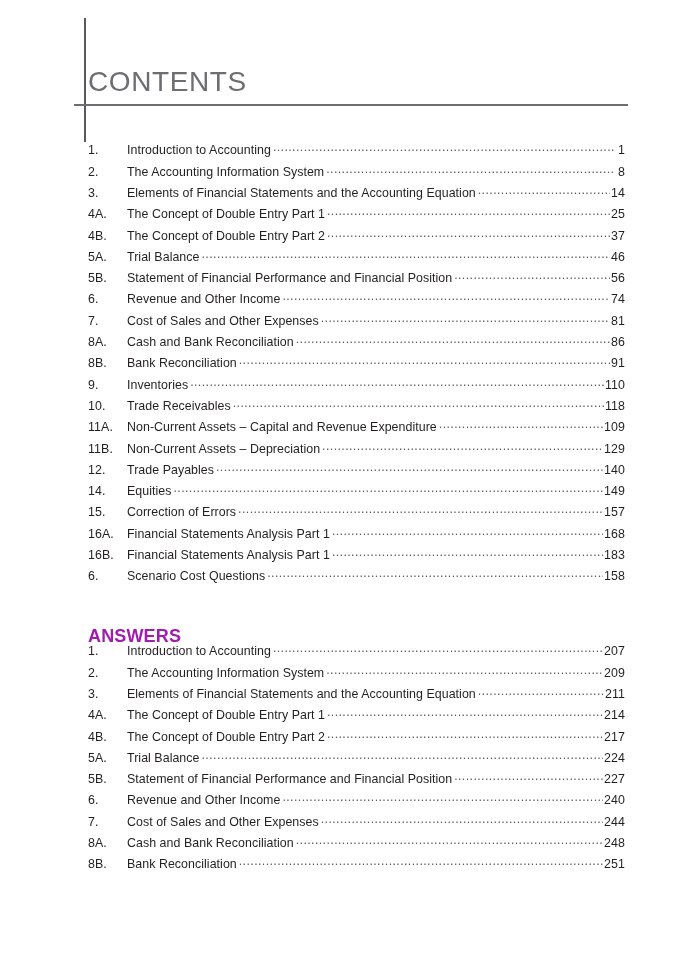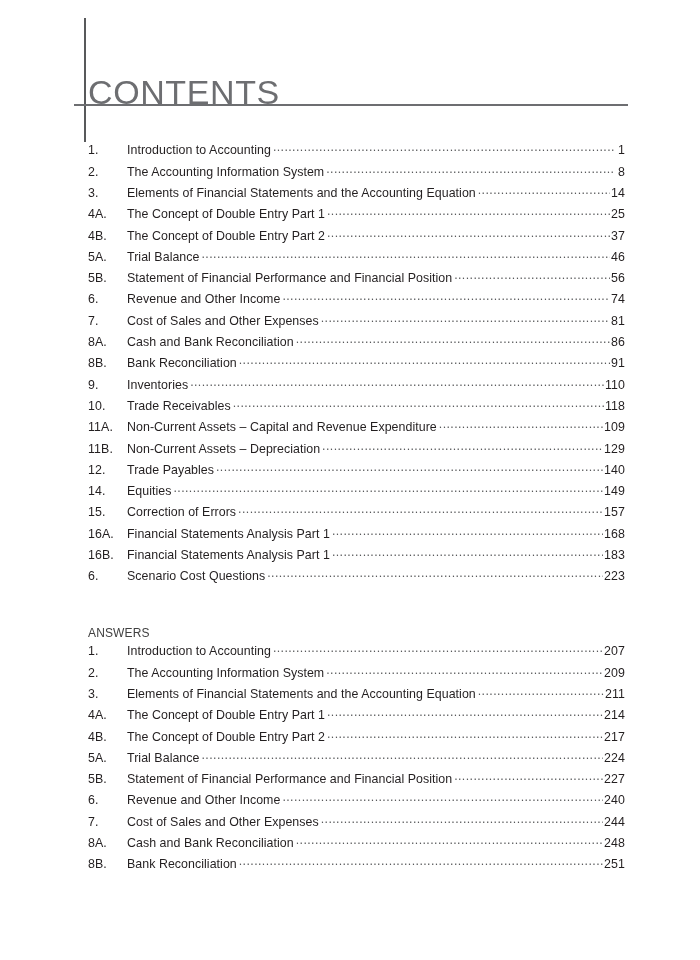--- a/index.html
+++ b/index.html
@@ -37,44 +37,44 @@
     top: 104px;
     width: 554px;
     height: 2px;
     background: #6d6e71;
   }
 
   
   .title {
     position: absolute;
     left: 88px;
-    top: 72px;
-    font-size: 34px;
+    top: 62px;
+    font-size: 28px;
     line-height: 40px;
     font-weight: 400;
     letter-spacing: 0.6px;
     color: #6d6e71;
     white-space: nowrap;
     text-align: center;
   }
 
   
   .toc {
     position: absolute;
     left: 88px;
     width: 537px;
   }
   .toc-main { top: 142px; }
   .toc-answers { top: 643px; }
 
   .section-head {
-    font-size: 12px;
-    font-weight: normal;
+    font-size: 18px;
+    font-weight: bold;
     letter-spacing: 0.15px;
-    color: #404040;
+    color: #a21caf;
     position: absolute;
     left: 88px;
     top: 626px;
   }
 
   .row {
     display: flex;
     align-items: baseline;
     height: 21.3px;
     font-size: 12.4px;
@@ -242,21 +242,21 @@
       <div class="row">
         <span class="num">16B.</span>
         <span class="label">Financial Statements Analysis Part 1</span>
         <span class="leader"></span>
         <span class="pg">183</span>
       </div>
       <div class="row">
         <span class="num">6.</span>
         <span class="label">Scenario Cost Questions</span>
         <span class="leader"></span>
-        <span class="pg">223</span>
+        <span class="pg">158</span>
       </div>
     </div>
 
   <div class="section-head">ANSWERS</div>
 
   <div class="toc toc-answers">
       <div class="row">
         <span class="num">1.</span>
         <span class="label">Introduction to Accounting</span>
         <span class="leader"></span>

